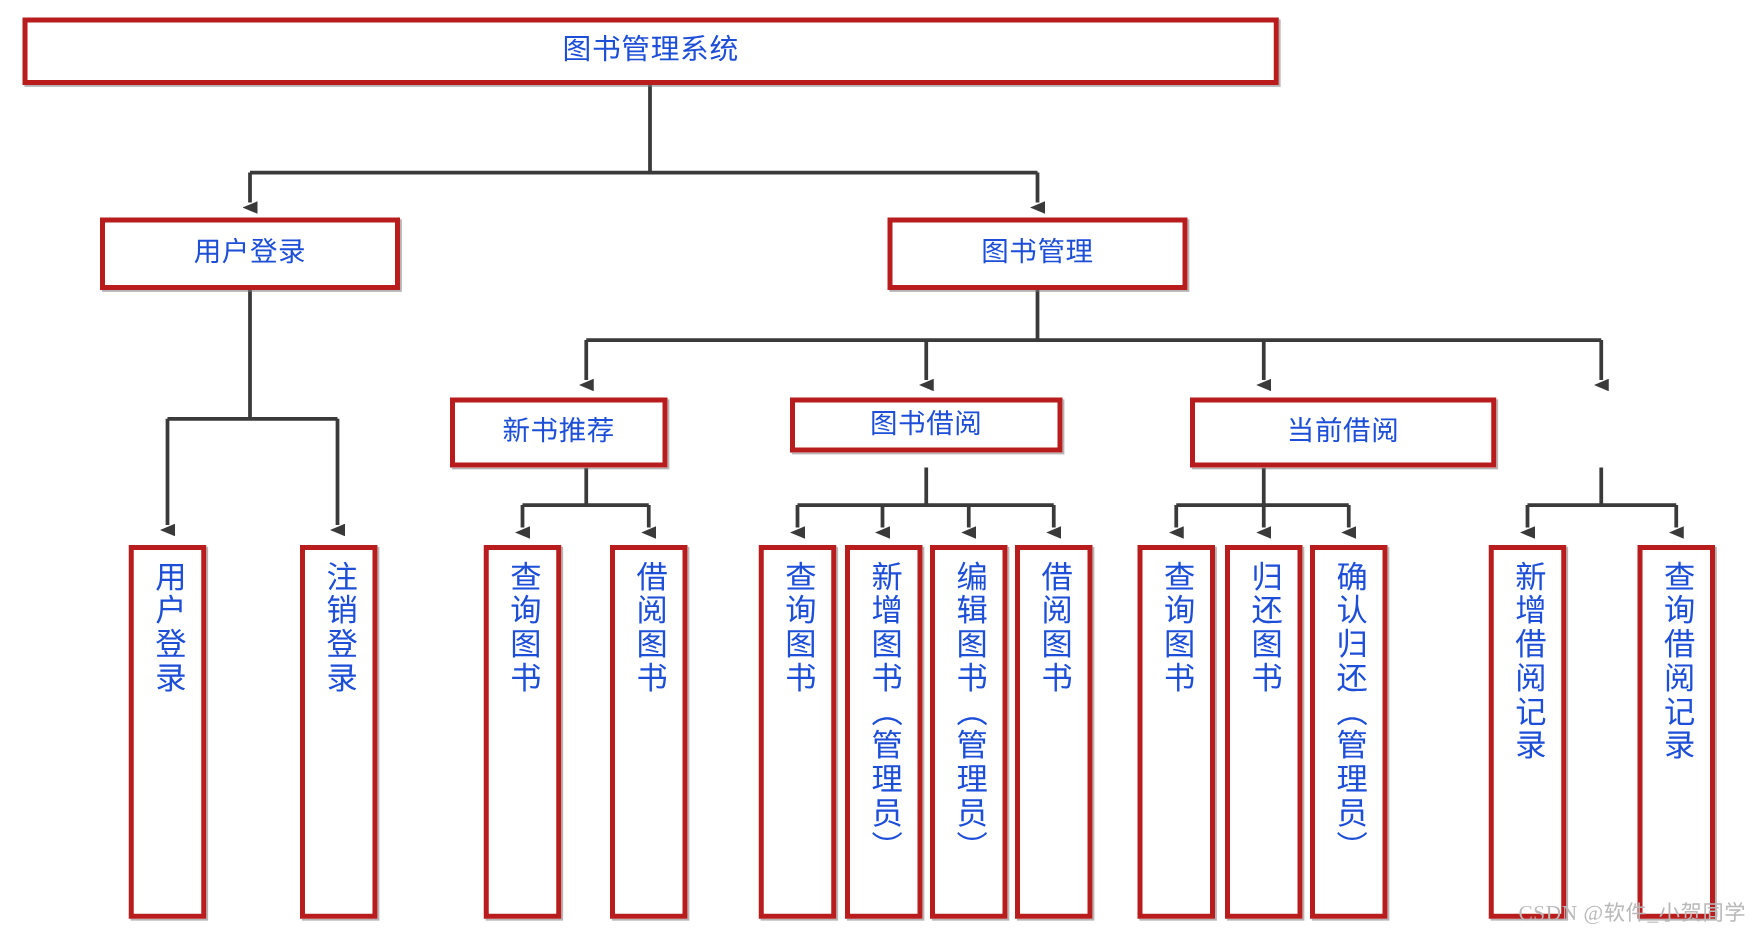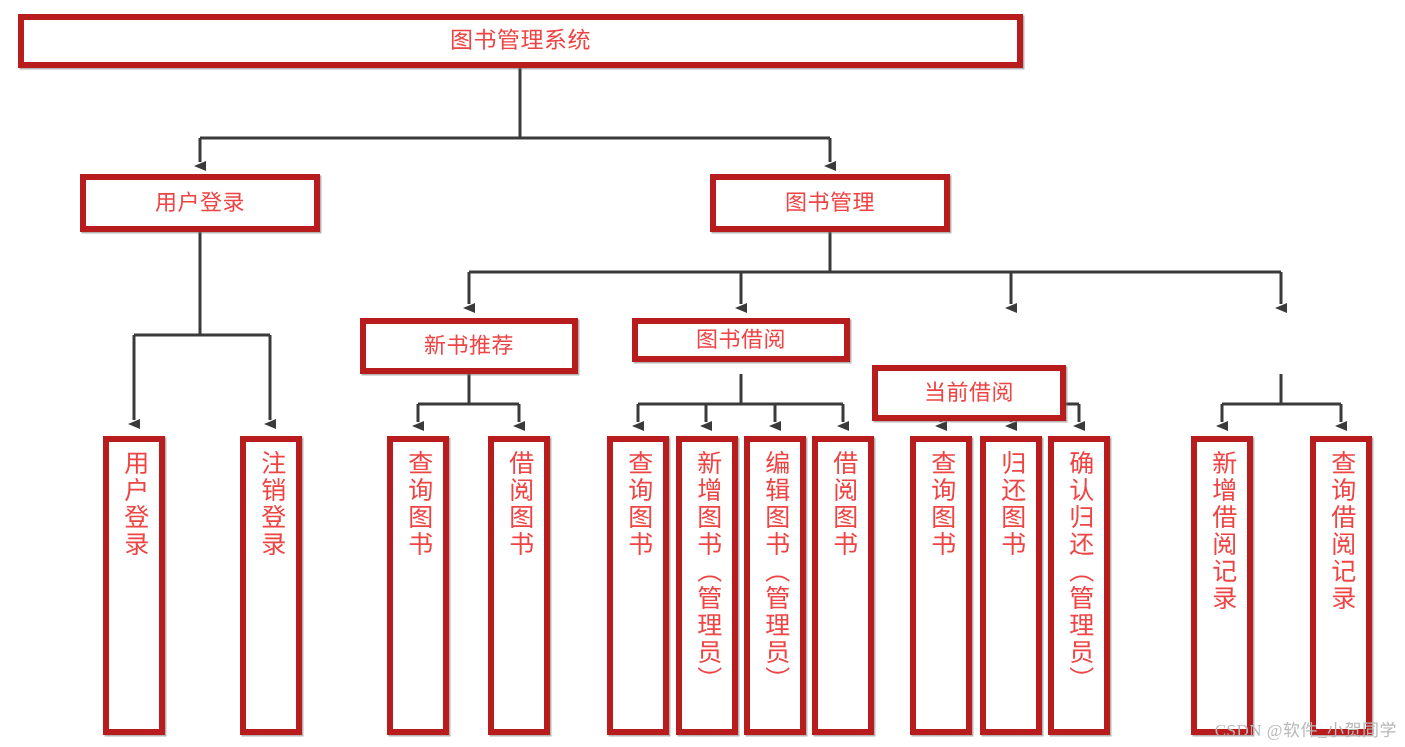--- a/index.html
+++ b/index.html
@@ -24,26 +24,26 @@
     left: 0;
     top: 0;
     width: 1405px;
     height: 747px;
     pointer-events: none;
   }
   .node {
     position: absolute;
     box-sizing: border-box;
     background: #ffffff;
-    border: 6px solid #b91c1c;
+    border: 4px solid #b91c1c;
     box-shadow: 1.5px 1.5px 0 0 rgba(120,120,120,0.55);
     display: flex;
     align-items: center;
     justify-content: center;
-    color: #ef4444;
+    color: #1d4ed8;
     letter-spacing: 0.5px;
   }
   .node .lbl {
     display: block;
     text-align: center;
     line-height: 1.18;
   }
   
   .node.h .lbl {
     font-size: 22px;
@@ -134,29 +134,29 @@
   </div>
 
   <div class="node h" style="left:80px; top:174px; width:240px; height:58px;">
     <span class="lbl">用户登录</span>
   </div>
 
   <div class="node h" style="left:710px; top:174px; width:240px; height:58px;">
     <span class="lbl">图书管理</span>
   </div>
 
-  <div class="node h" style="left:360px; top:318px; width:218px; height:56px;">
+  <div class="node h" style="left:360px; top:318px; width:174px; height:56px;">
     <span class="lbl">新书推荐</span>
   </div>
 
   <div class="node h" style="left:632px; top:318px; width:218px; height:44px;">
     <span class="lbl">图书借阅</span>
   </div>
 
-  <div class="node h" style="left:872px; top:318px; width:194px; height:56px;margin-top:47px;">
+  <div class="node h" style="left:952px; top:318px; width:245px; height:56px;">
     <span class="lbl">当前借阅</span>
   </div>
 
 
   <div class="node v" style="left:103px; top:436px; width:62px; height:299px;">
     <span class="lbl">用户登录</span>
   </div>
 
   <div class="node v" style="left:240px; top:436px; width:62px; height:299px;">
     <span class="lbl">注销登录</span>

